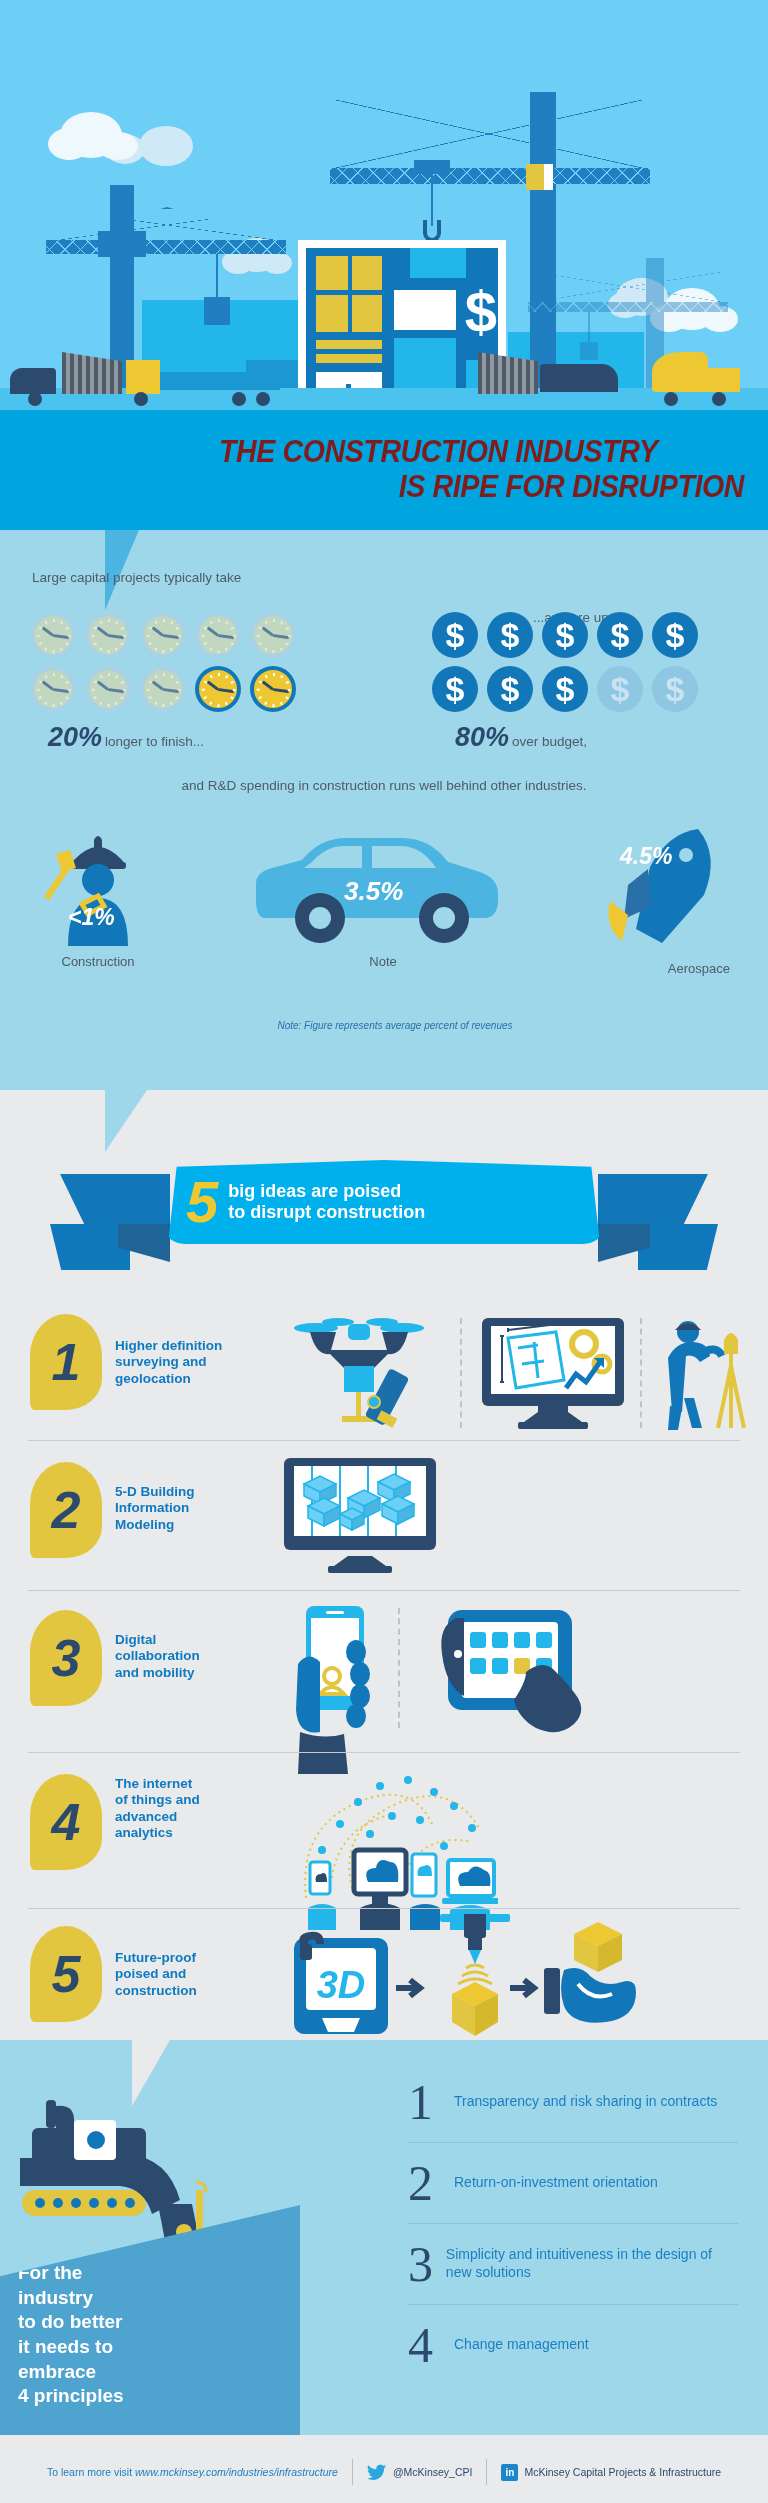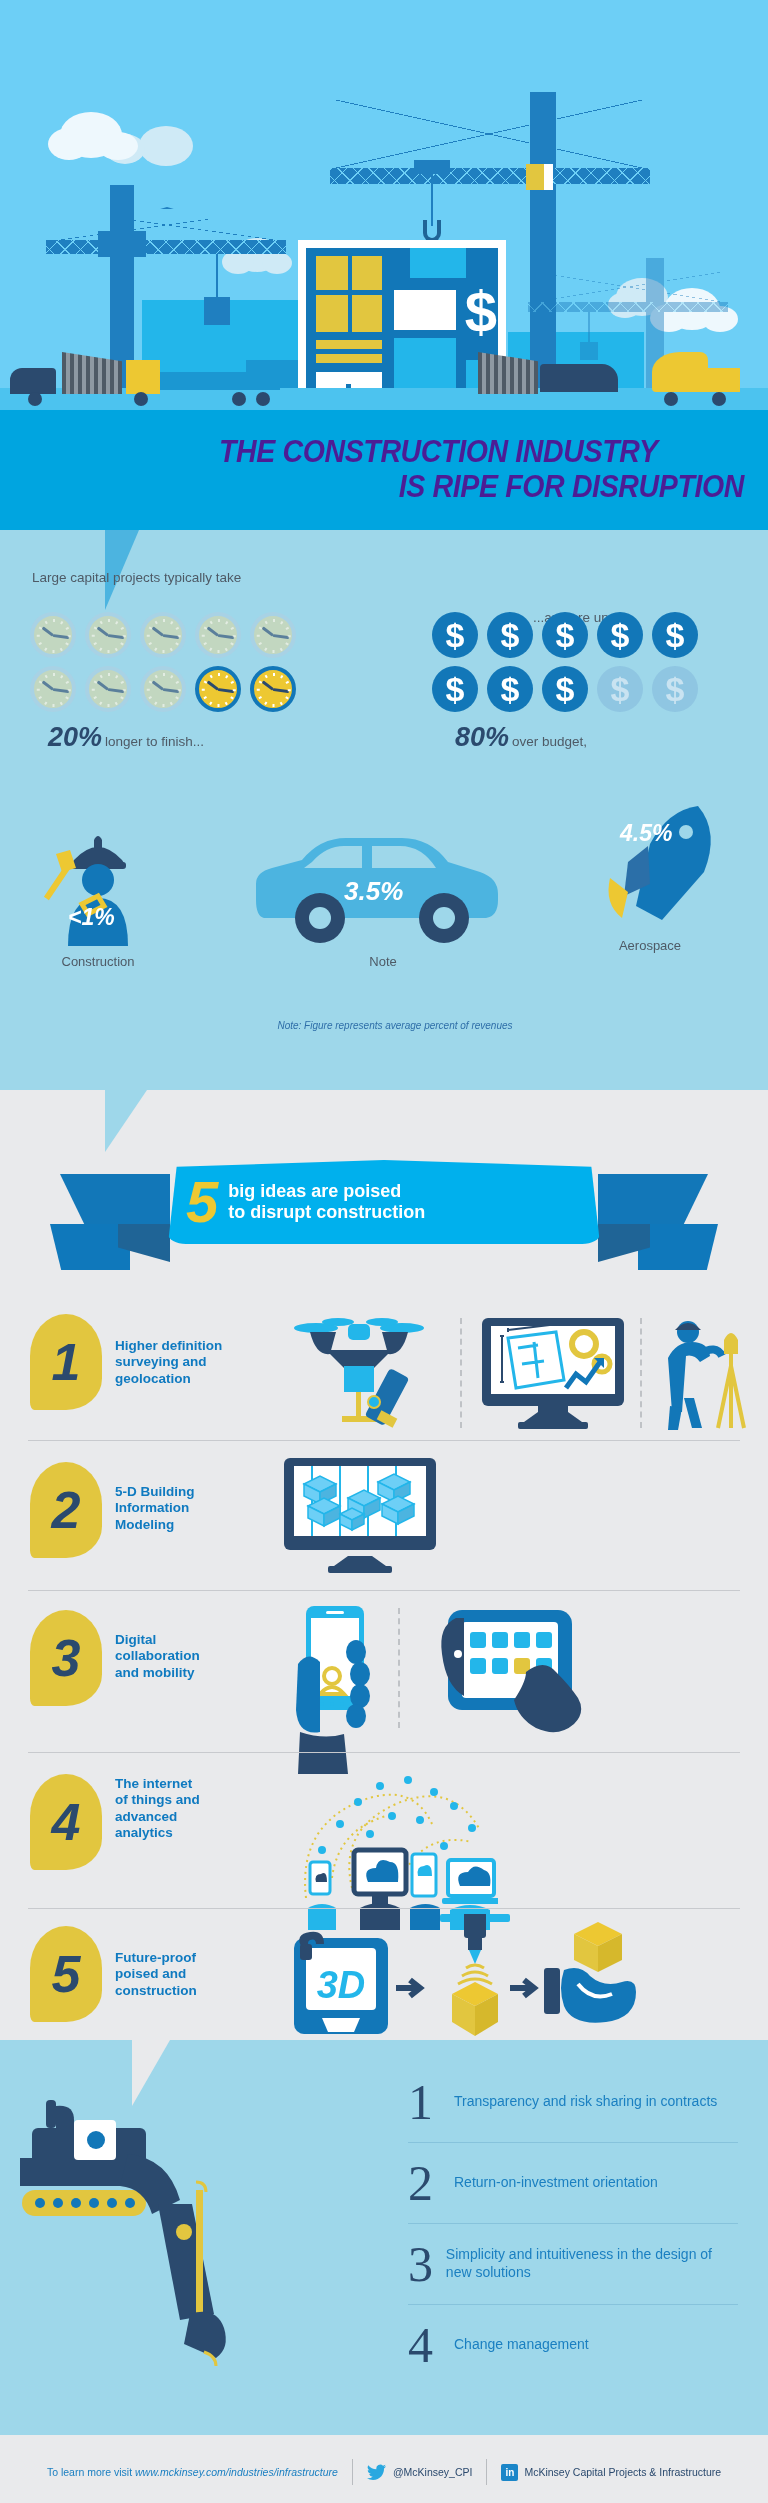--- a/index.html
+++ b/index.html
@@ -35,21 +35,21 @@
   }
   .cable { position:absolute; width:2px; background:#1f7fc0; }
   .load  { position:absolute; background:#1f7fc0; }
 
   .bldg { position:absolute; }
   .ground { position:absolute; left:0; bottom:0; width:768px; height:22px; background:#4cc3ef; }
 
   
   .titleband {
     position:absolute; top:410px; left:0; width:768px; height:120px;
-    background:#00a5e0; color:#4c1d95;
+    background:#00a5e0; color:#7f1d1d;
     font-weight:bold; font-style:italic;
     display:flex; flex-direction:column; justify-content:center;
   }
   .titleband .l1, .titleband .l2 {
     font-size:31px; line-height:1.12; letter-spacing:-0.4px;
     padding-right:26px; text-align:right; transform:scaleX(.92); transform-origin:right center;
   }
   .titleband .l1 { padding-right:120px; }
 
   
@@ -459,20 +459,21 @@
       <div class="dollar off">$</div>
     </div>
 
     <div class="bignum" style="left:48px;top:192px;">
       <b>20%</b><span>longer to finish...</span>
     </div>
     <div class="bignum" style="left:455px;top:192px;">
       <b>80%</b><span>over budget,</span>
     </div>
 
+    <div class="subline" style="top:248px;">and R&amp;D spending in construction runs well behind other industries.</div>
 
     <div class="rnd-item" style="left:34px;top:288px;width:128px;height:150px;">
       <svg width="128" height="128" viewBox="0 0 128 128">
         <path d="M40 42 q24 -26 48 0 l4 6 H36 z" fill="#2b4a6e"></path>
         <rect x="36" y="44" width="56" height="7" rx="3" fill="#2b4a6e"></rect>
         <path d="M60 22 q4 -8 8 0 l0 20 h-8 z" fill="#2b4a6e"></path>
         <circle cx="64" cy="62" r="16" fill="#1277b8"></circle>
         <path d="M34 128 q0 -48 30 -48 q30 0 30 48 z" fill="#1277b8"></path>
         <path d="M22 36 l14 -4 l6 18 l-14 4 z" fill="#edc832"></path>
         <rect x="34" y="44" width="6" height="44" fill="#edc832" transform="rotate(34 37 44)"></rect>
@@ -489,21 +490,21 @@
         <path d="M134 28 l28 0 q22 0 36 22 l-64 0 z" fill="#9ed7ea"></path>
         <circle cx="82" cy="100" r="25" fill="#2b4a6e"></circle>
           <circle cx="82" cy="100" r="11" fill="#9ed7ea"></circle>
         <circle cx="206" cy="100" r="25" fill="#2b4a6e"></circle>
           <circle cx="206" cy="100" r="11" fill="#9ed7ea"></circle>
       </svg>
       <div class="rnd-pct" style="left:106px;top:58px;font-size:26px;">3.5%</div>
       <div class="cap">Note</div>
     </div>
 
-    <div class="rnd-item" style="left:570px;top:272px;width:160px;height:150px;">
+    <div class="rnd-item" style="left:570px;top:295px;width:160px;height:150px;text-align:right;">
       <svg width="160" height="128" viewBox="0 0 160 128">
         <path d="M128 4 q22 26 6 66 l-42 48 l-26 -14 l14 -62 q18 -34 48 -38 z" fill="#1277b8"></path>
         <circle cx="116" cy="30" r="7" fill="#9ed7ea"></circle>
         <path d="M78 44 l-20 16 l-4 34 l26 -12 z" fill="#2b6fa8"></path>
         <path d="M40 76 l18 14 l-6 26 q-18 -14 -12 -40 z" fill="#edc832"></path>
       </svg>
       <div class="rnd-pct" style="left:50px;top:18px;">4.5%</div>
       <div class="cap">Aerospace</div>
     </div>
 
@@ -794,20 +795,28 @@
         <path d="M110 56 q40 4 52 46 l-28 14 q-8 -26 -32 -28z" fill="#2b4a6e"></path>
         <path d="M140 106 l34 0 l22 110 l-34 6z" fill="#2b4a6e"></path>
         <circle cx="166" cy="134" r="8" fill="#e2c63f"></circle>
         <rect x="178" y="92" width="7" height="140" fill="#e2c63f"></rect>
         <path d="M178 84 q10 0 10 10" stroke="#e2c63f" stroke-width="3" fill="none"></path>
         <path d="M172 216 q26 -8 34 14 q6 20 -8 30 l-32 -14z" fill="#2b4a6e"></path>
         <path d="M186 254 q12 4 12 14" stroke="#e2c63f" stroke-width="3" fill="none"></path>
       </svg>
     </div>
 
+    <div class="pr-box">
+      <div class="txt" style="white-space:pre-line;">For the
+industry
+to do better
+it needs to
+embrace
+4 principles</div>
+    </div>
 
     <div class="pr-list">
       <div class="pr-item">
         <div class="n">1</div>
         <div class="t">Transparency and risk sharing in contracts</div>
       </div>
       <div class="pr-sep"></div>
       <div class="pr-item">
         <div class="n">2</div>
         <div class="t">Return-on-investment orientation</div>

